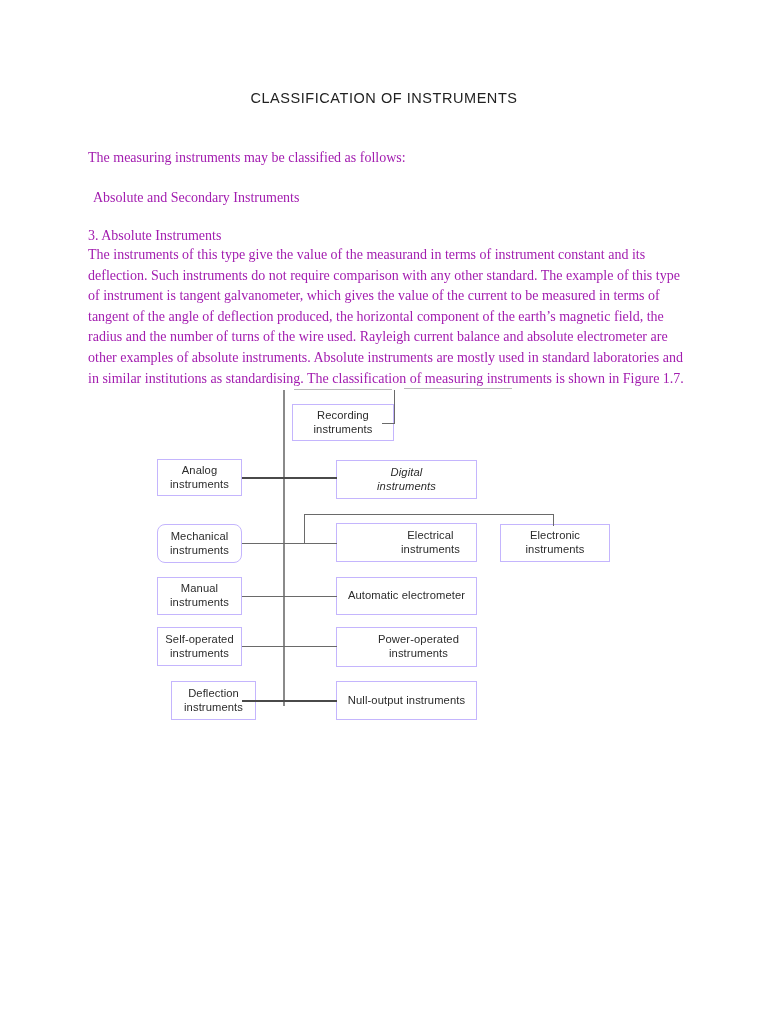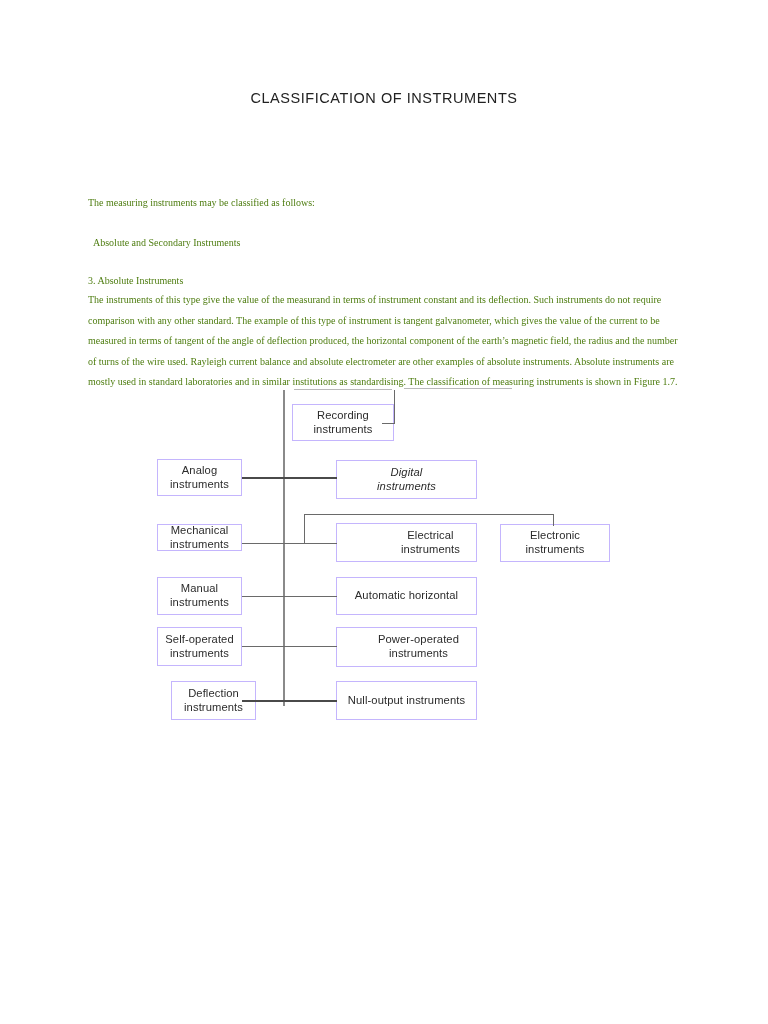--- a/index.html
+++ b/index.html
@@ -31,25 +31,24 @@
     letter-spacing: 0.55px;
     color: #222;
     font-family: "Liberation Sans", "DejaVu Sans", sans-serif;
     font-weight: 400;
   }
 
   .para {
     position: absolute;
     left: 88px;
     width: 600px;
-    font-size: 10px;
+    font-size: 14px;
     line-height: 20.6px;
-    color: #4d7c0f;
+    color: #a21caf;
     text-align: left;
-    margin-top: 45px;
   }
   .p-intro  { top: 148px; }
   .p-sub    { top: 188px; padding-left: 5px; }
   .p-head1  { top: 226px; }
   .p-body1  { top: 245px; }
 
   
   #figure {
     position: absolute;
     left: 0;
@@ -137,21 +136,21 @@
       <div class="node" style="left:157px; top:459px; width:85px; height:37px;">
         <span class="nlabel">Analog
 instruments</span>
       </div>
       <div class="node" style="left:336px; top:460px; width:141px; height:39px;font-style:italic;">
         <span class="nlabel">Digital
 instruments</span>
       </div>
       <div class="edge h strong" style="left:242px; top:477px; width:95px;"></div>
 
-      <div class="node" style="left:157px; top:524px; width:85px; height:27px;">
+      <div class="node" style="left:157px; top:524px; width:85px; height:39px;border-radius:8px;">
         <span class="nlabel">Mechanical
 instruments</span>
       </div>
       <div class="node" style="left:336px; top:523px; width:141px; height:39px;padding-left:48px;">
         <span class="nlabel">Electrical instruments</span>
       </div>
       <div class="node" style="left:500px; top:524px; width:110px; height:38px;">
         <span class="nlabel">Electronic
 instruments</span>
       </div>
@@ -159,21 +158,21 @@
 
       <div class="edge v" style="left:304px; top:514px; height:30px;"></div>
       <div class="edge h" style="left:304px; top:514px; width:250px;"></div>
       <div class="edge v" style="left:553px; top:514px; height:12px;"></div>
 
       <div class="node" style="left:157px; top:577px; width:85px; height:38px;">
         <span class="nlabel">Manual
 instruments</span>
       </div>
       <div class="node" style="left:336px; top:577px; width:141px; height:38px;">
-        <span class="nlabel">Automatic horizontal</span>
+        <span class="nlabel">Automatic electrometer</span>
       </div>
       <div class="edge h" style="left:242px; top:596px; width:95px;"></div>
 
       <div class="node" style="left:157px; top:627px; width:85px; height:39px;">
         <span class="nlabel">Self-operated
 instruments</span>
       </div>
       <div class="node" style="left:336px; top:627px; width:141px; height:40px;padding-left:24px;">
         <span class="nlabel">Power-operated
 instruments</span>

